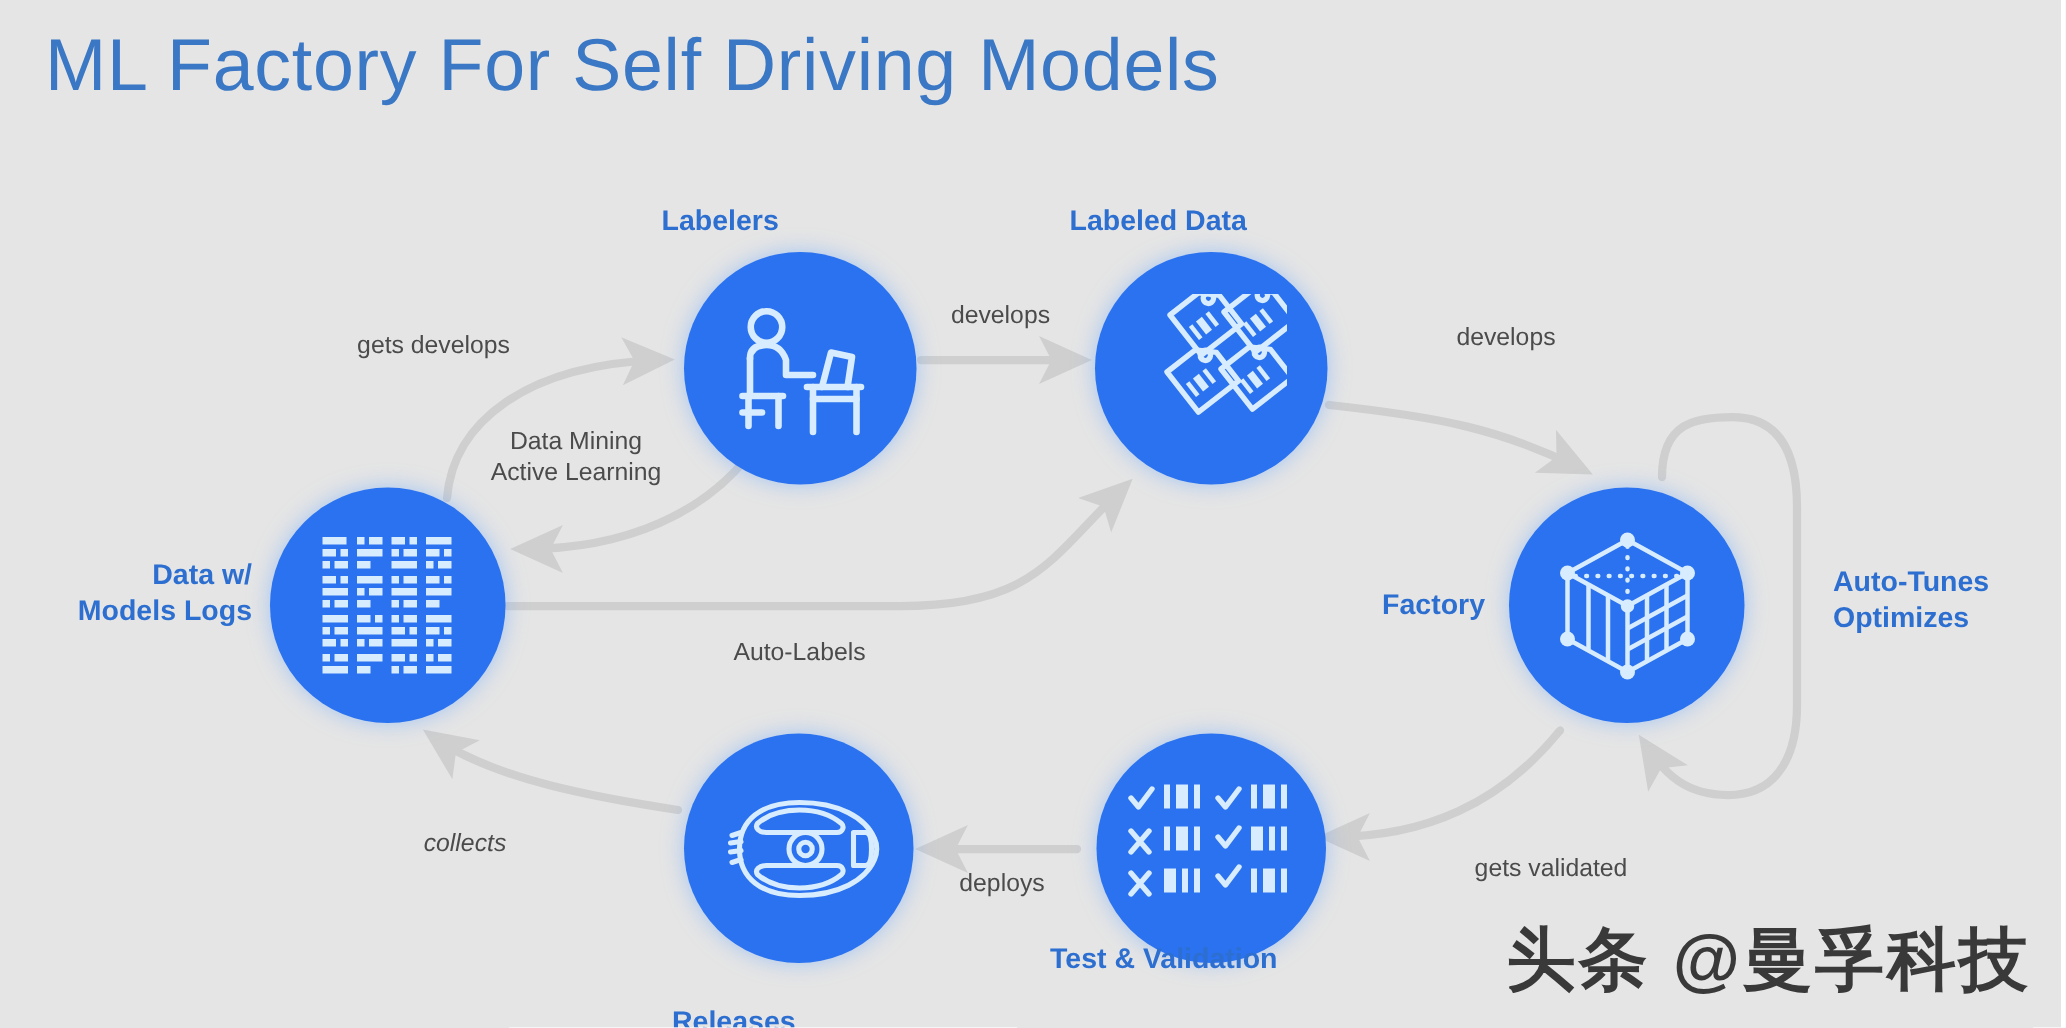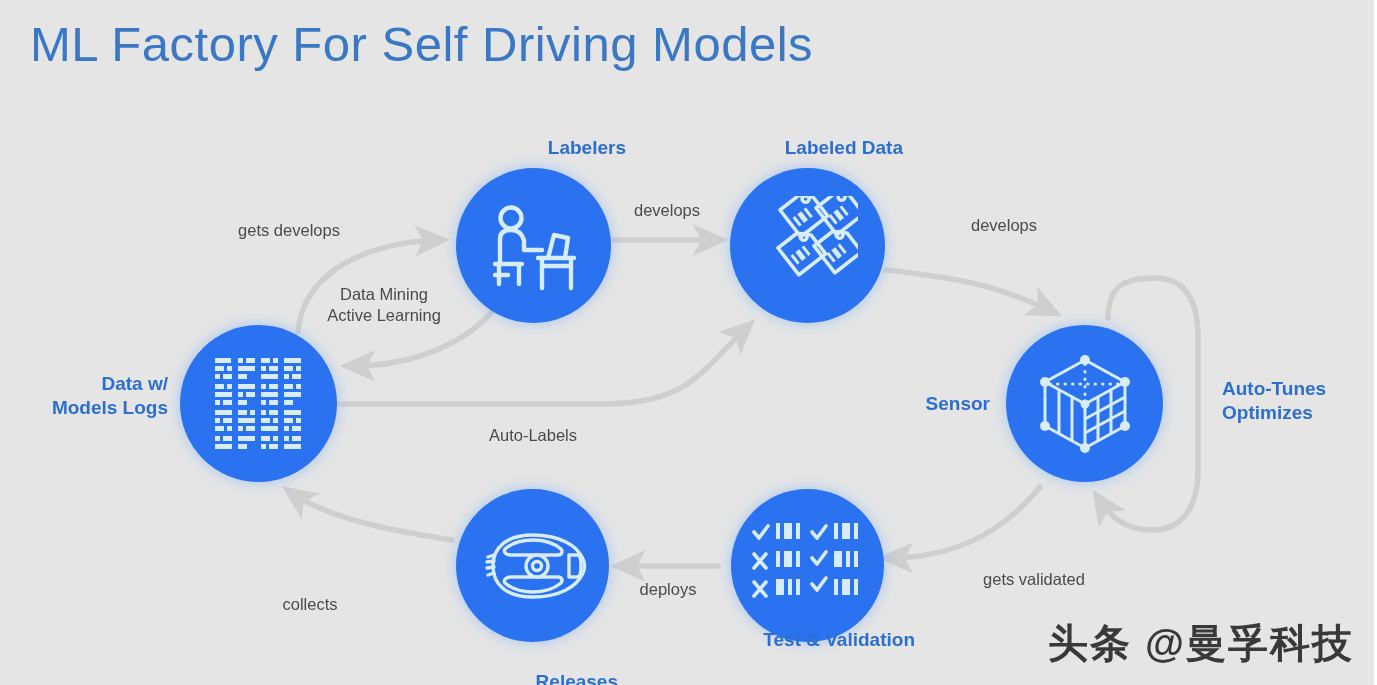--- a/index.html
+++ b/index.html
@@ -54,40 +54,40 @@
 
   
   .node-label {
     position: absolute;
     color: #2d6fd0;
     font-weight: bold;
     font-size: 19px;
     line-height: 1.28;
     white-space: pre-line;
   }
-  .nl-center { text-align: right; }
+  .nl-center { text-align: left; }
   .nl-right  { text-align: right; }
   .nl-left   { text-align: left; }
 
   
   .edge-label {
     position: absolute;
     color: #4b4b4b;
     font-size: 16.5px;
     line-height: 1.3;
     white-space: pre-line;
     text-align: center;
   }
 
   
   #watermark {
     position: absolute;
     right: 20px;
     bottom: 14px;
-    font-size: 40px;
+    font-size: 46px;
     font-weight: bold;
     color: #2b2b2b;
     letter-spacing: 2px;
     opacity: 0.92;
     white-space: nowrap;
   }
 </style>
 </head>
 <body>
 
@@ -296,21 +296,21 @@
         <circle cx="52" cy="8" r="5"></circle>
         <circle cx="92" cy="30" r="5"></circle>
         <circle cx="92" cy="74" r="5"></circle>
         <circle cx="52" cy="96" r="5"></circle>
         <circle cx="12" cy="74" r="5"></circle>
         <circle cx="12" cy="30" r="5"></circle>
         <circle cx="52" cy="52" r="4.5"></circle>
       </g>
     </svg>
   </div>
-  <div class="node-label nl-right" style="left:850px; top:392px; width:140px;">Sensor</div>
+  <div class="node-label nl-right" style="left:850px; top:392px; width:140px;">Factory</div>
 
   <div class="node" style="left:731px; top:489px; width:153px; height:153px;">
     <svg width="112" height="92" viewBox="0 0 112 92">
       <g fill="none" stroke="#d8ecff" stroke-width="3.6" stroke-linecap="round" stroke-linejoin="round">
         <path d="M2,12 L7,18 L16,6"></path>
         <path d="M60,12 L65,18 L74,6"></path>
         <path d="M2,34 L14,48 M14,34 L2,48"></path>
         <path d="M60,38 L65,44 L74,32"></path>
         <path d="M2,62 L14,76 M14,62 L2,76"></path>
         <path d="M60,64 L65,70 L74,58"></path>
@@ -371,17 +371,17 @@
   <div class="edge-label" style="left:612px; top:200px; width:110px;">develops</div>
 
   <div class="edge-label" style="left:940px; top:215px; width:128px;">develops</div>
 
   <div class="edge-label" style="left:462px; top:425px; width:142px;">Auto-Labels</div>
 
   <div class="edge-label" style="left:955px; top:569px; width:158px;">gets validated</div>
 
   <div class="edge-label" style="left:616px; top:579px; width:104px;">deploys</div>
 
-  <div class="edge-label" style="left:256px; top:594px; width:108px;">collects</div>
+  <div class="edge-label" style="left:256px; top:552px; width:108px;font-style:italic;">collects</div>
 
   <div id="watermark">头条 @曼孚科技</div>
 
 </div>
 
 </body></html>

